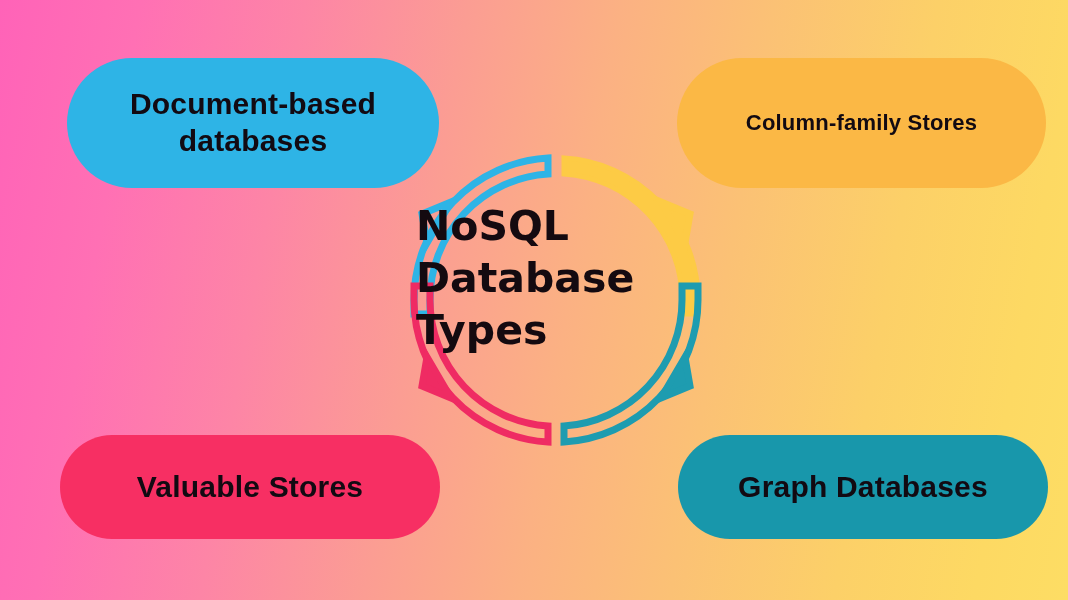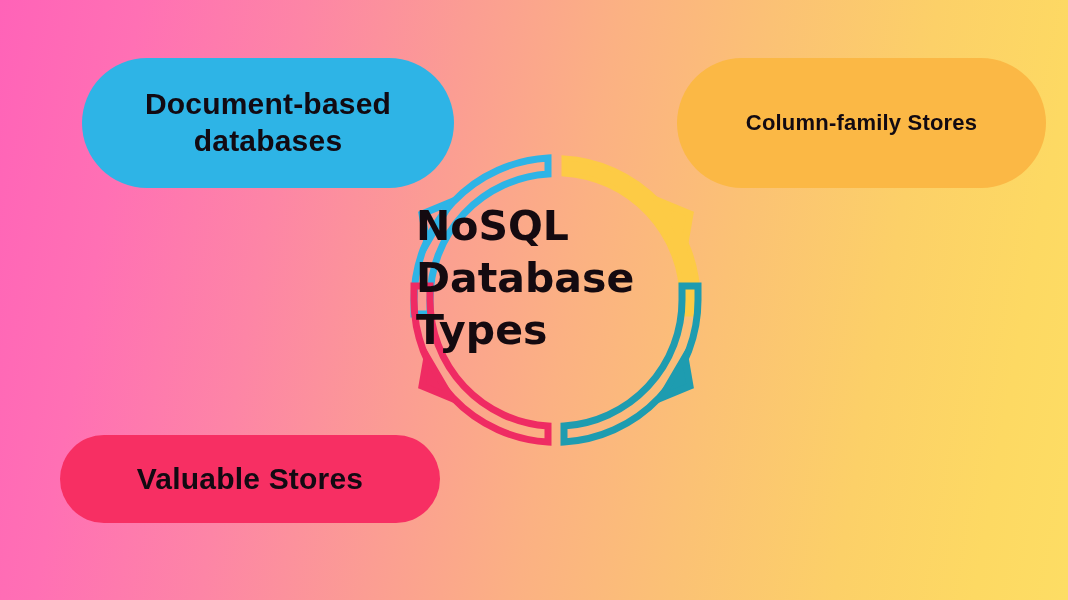--- a/index.html
+++ b/index.html
@@ -37,40 +37,40 @@
     align-items: center;
     justify-content: center;
     text-align: center;
     color: #120a12;
     font-weight: bold;
     line-height: 1.22;
     letter-spacing: 0.2px;
   }
 
   .pill-doc {
-    left: 82px;  top: 58px;
+    left: 67px;  top: 58px;
     width: 372px; height: 130px;
     background: #2eb4e6;
     border-radius: 65px;
     font-size: 30px;
     padding: 0 34px;
   }
 
   .pill-col {
     left: 677px; top: 58px;
     width: 369px; height: 130px;
     background: #fbb845;
     border-radius: 65px;
     font-size: 22px;
     padding: 0 34px;
   }
 
   .pill-val {
     left: 60px;  top: 435px;
-    width: 380px; height: 88px;
+    width: 380px; height: 104px;
     background: #f72f63;
     border-radius: 52px;
     font-size: 30px;
     padding: 0 26px;
     align-items: center;
   }
 
   .pill-graph {
     left: 678px; top: 435px;
     width: 370px; height: 104px;
@@ -113,20 +113,23 @@
   </div>
 
   <div class="pill pill-col">
     <span>Column-family Stores</span>
   </div>
 
   <div class="pill pill-val">
     <span>Valuable Stores</span>
   </div>
 
+  <div class="pill pill-graph">
+    <span>Graph Databases</span>
+  </div>
 
   <svg id="cycle" viewBox="0 0 320 320">
 
     <g>
       <path d="M 152 20
                L 152 34
                A 126 126 0 0 0 34 160
                L 34 174
                L 18 174
                L 18 160

